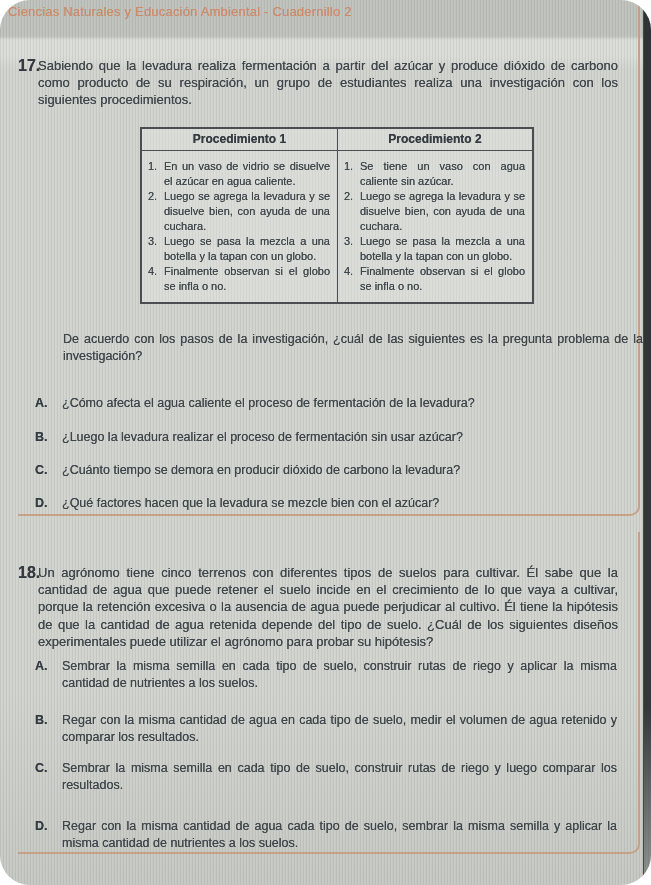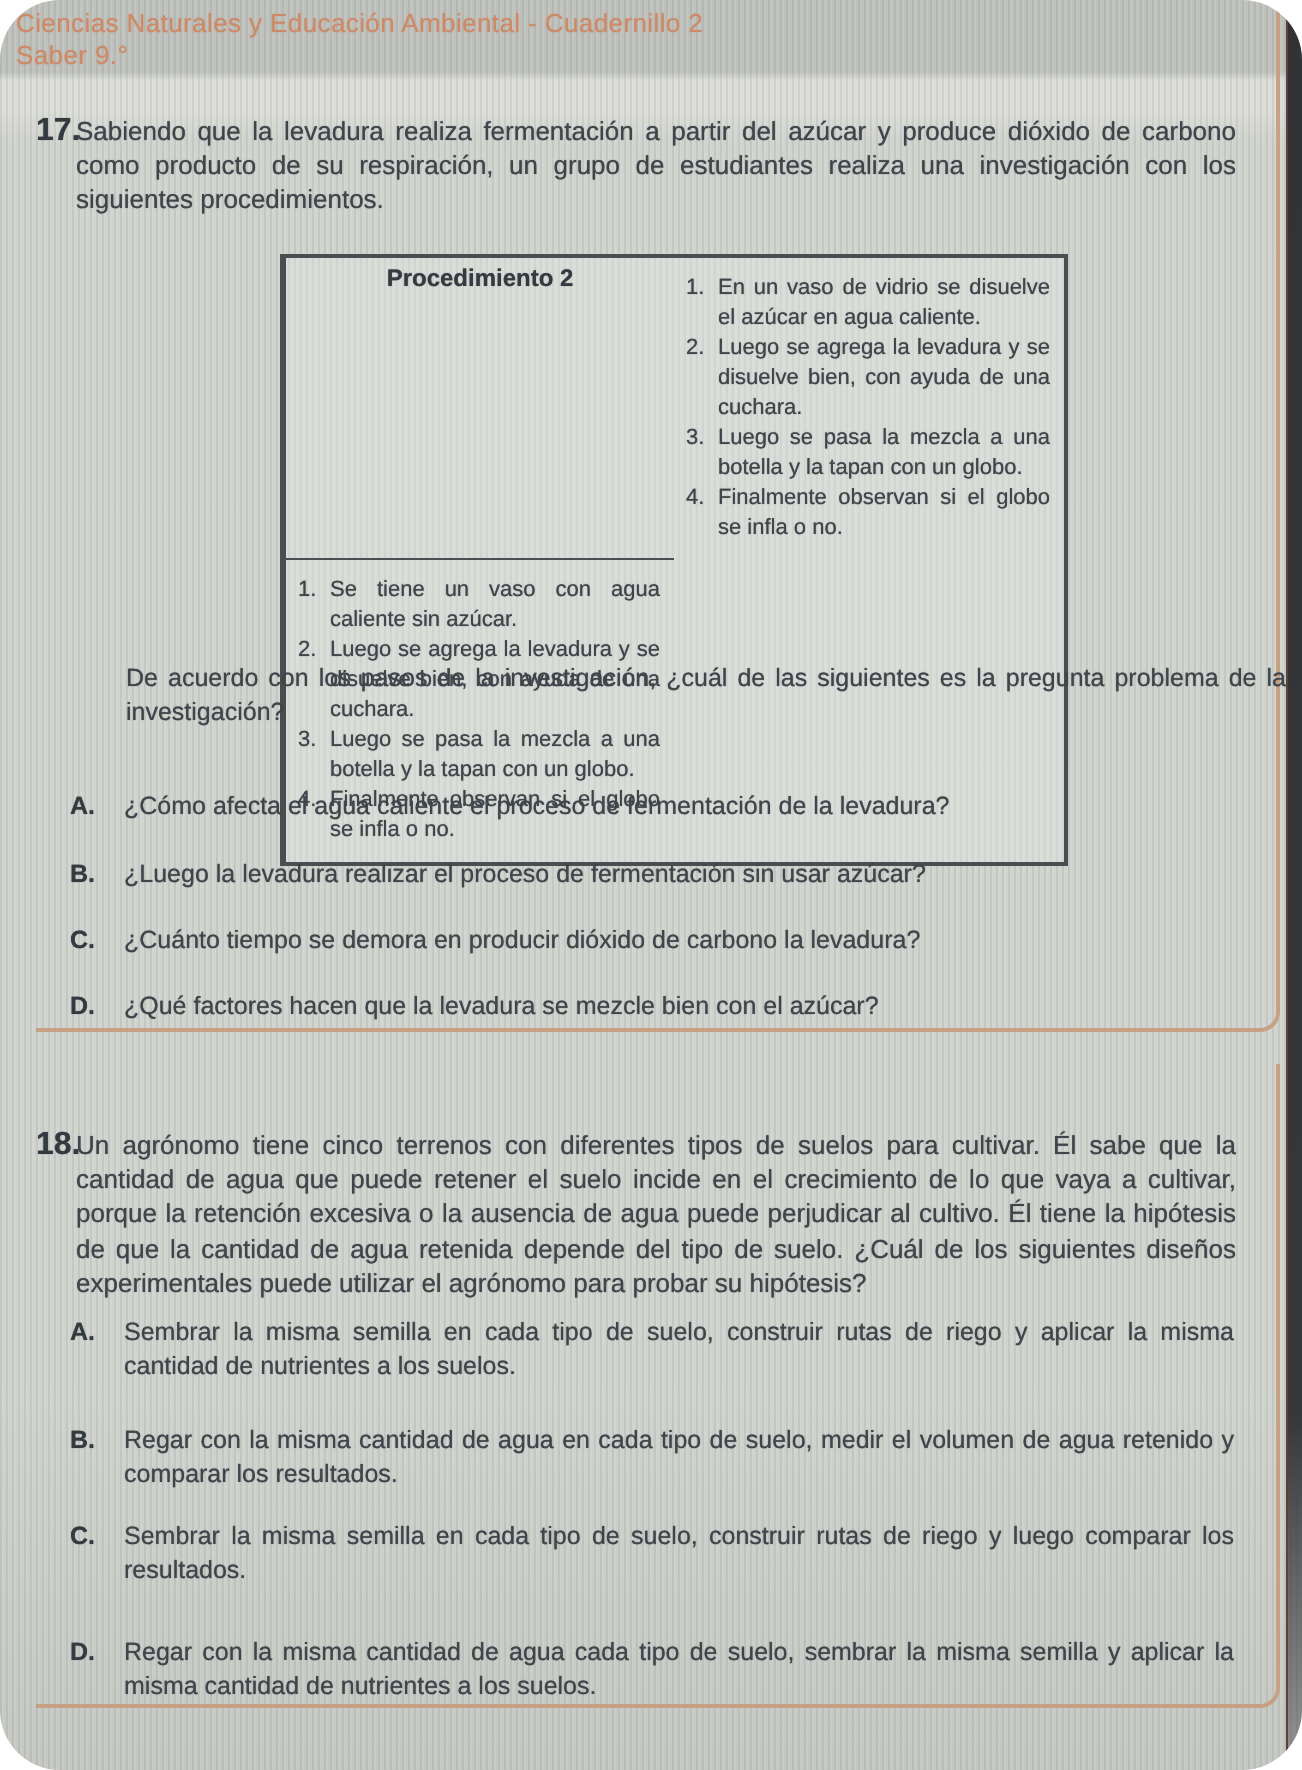--- a/index.html
+++ b/index.html
@@ -64,32 +64,32 @@
                background:linear-gradient(180deg,#303236 0%,#35373b 80%,rgba(53,55,59,0.35) 100%);
                border-left:1.5px solid #5f4038; }
 </style>
 </head>
 <body>
 
 <div class="page">
 
   <div class="header-band">
     <div class="hline">Ciencias Naturales y Educación Ambiental - Cuadernillo 2</div>
-    <div class="hline">Saber 9.°</div>
   </div>
 
   <div class="frame frame-q17"></div>
   <div class="frame frame-q18"></div>
 
   <div class="q-intro q17-intro soft">
     <span class="qnum">17.</span>
     <div class="qtext">Sabiendo que la levadura realiza fermentación a partir del azúcar y produce dióxido de carbono como producto de su respiración, un grupo de estudiantes realiza una investigación con los siguientes procedimientos.</div>
   </div>
 
   <div class="proc-table soft">
+    <div class="th c1">Procedimiento 1</div>
     <div class="th c2">Procedimiento 2</div>
     <div class="td c1">
       <div class="item">
         <span class="inum">1.</span>
         <span class="itext">En un vaso de vidrio se disuelve el azúcar en agua caliente.</span>
       </div>
       <div class="item">
         <span class="inum">2.</span>
         <span class="itext">Luego se agrega la levadura y se disuelve bien, con ayuda de una cuchara.</span>
       </div>

